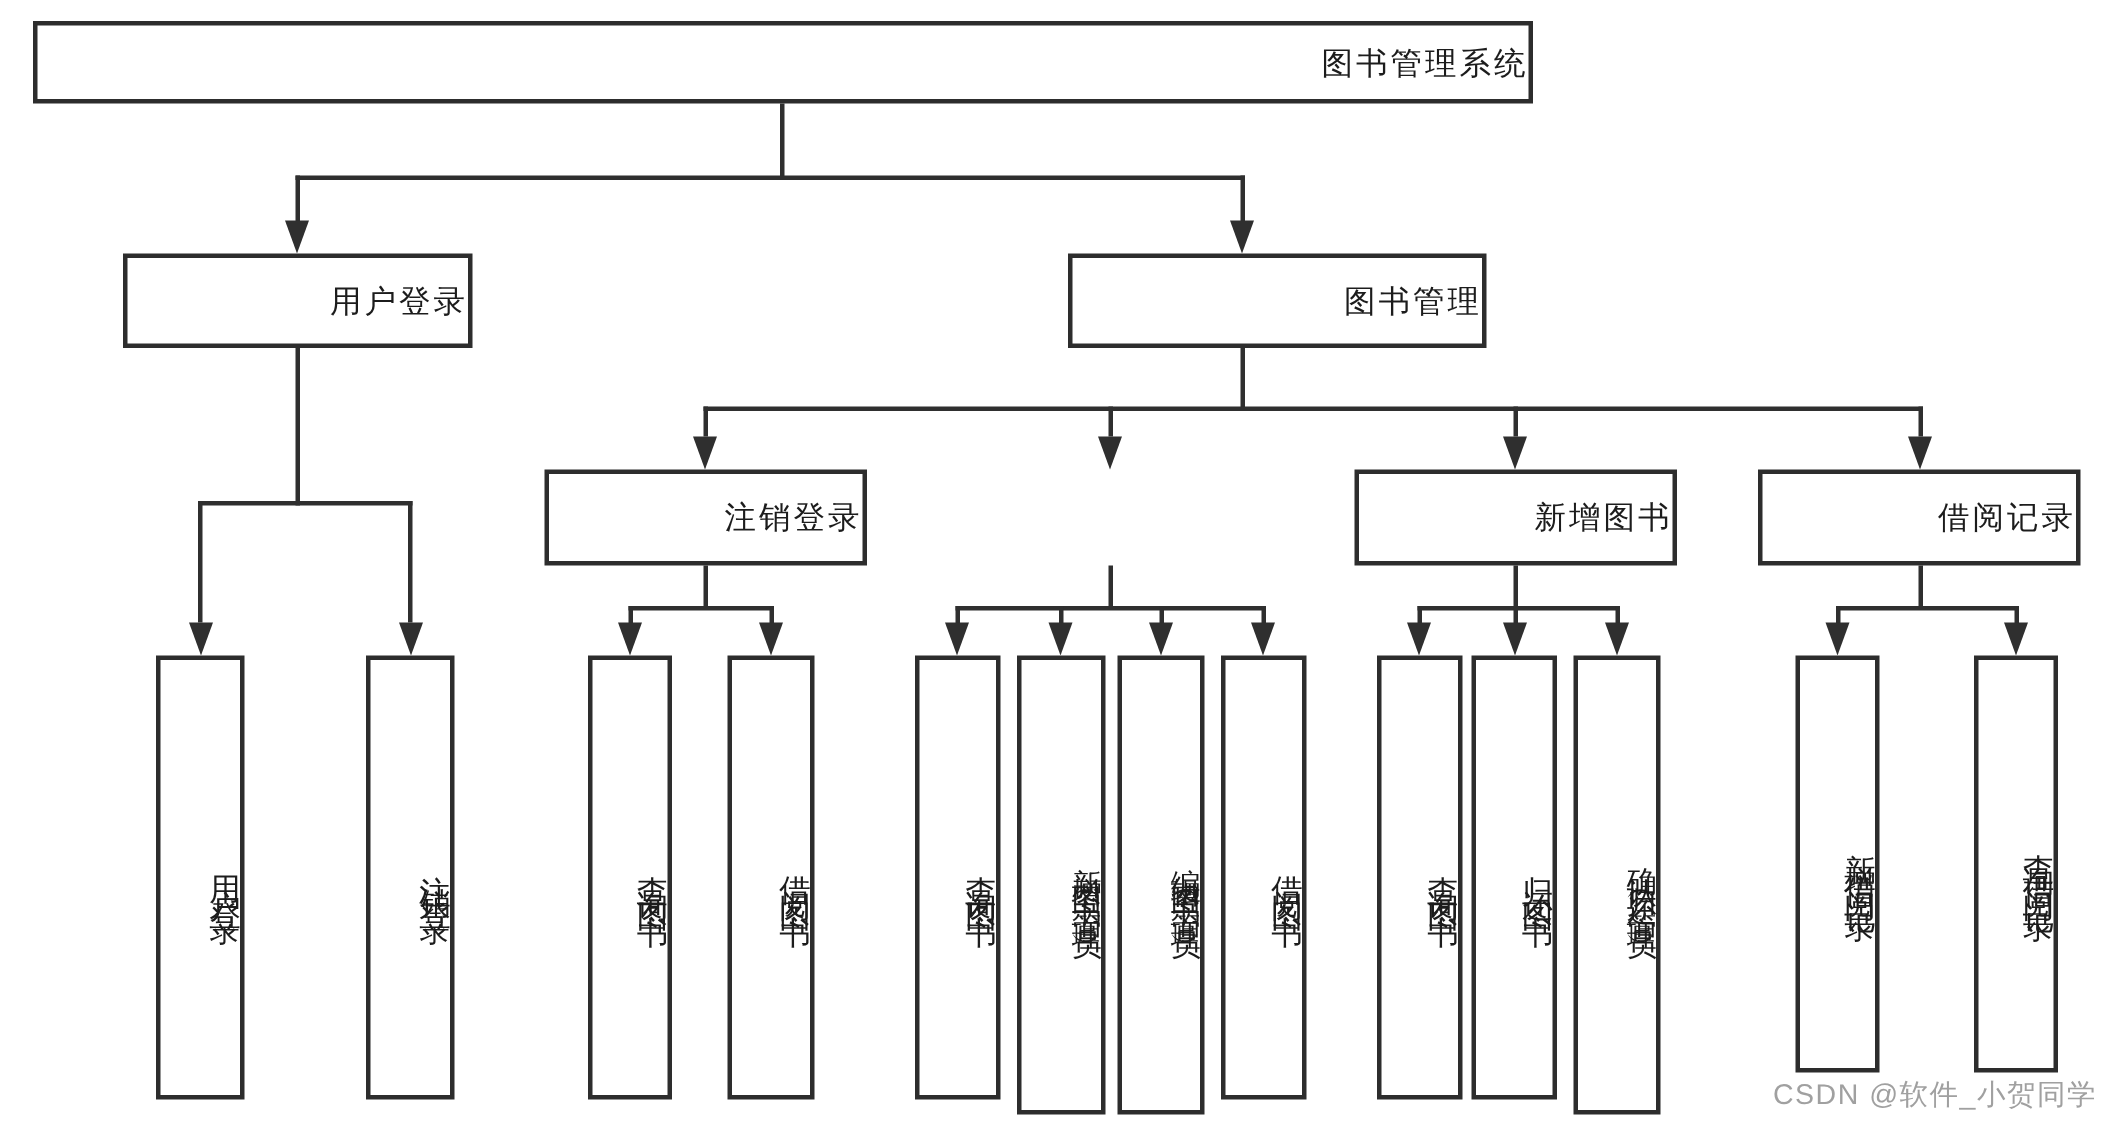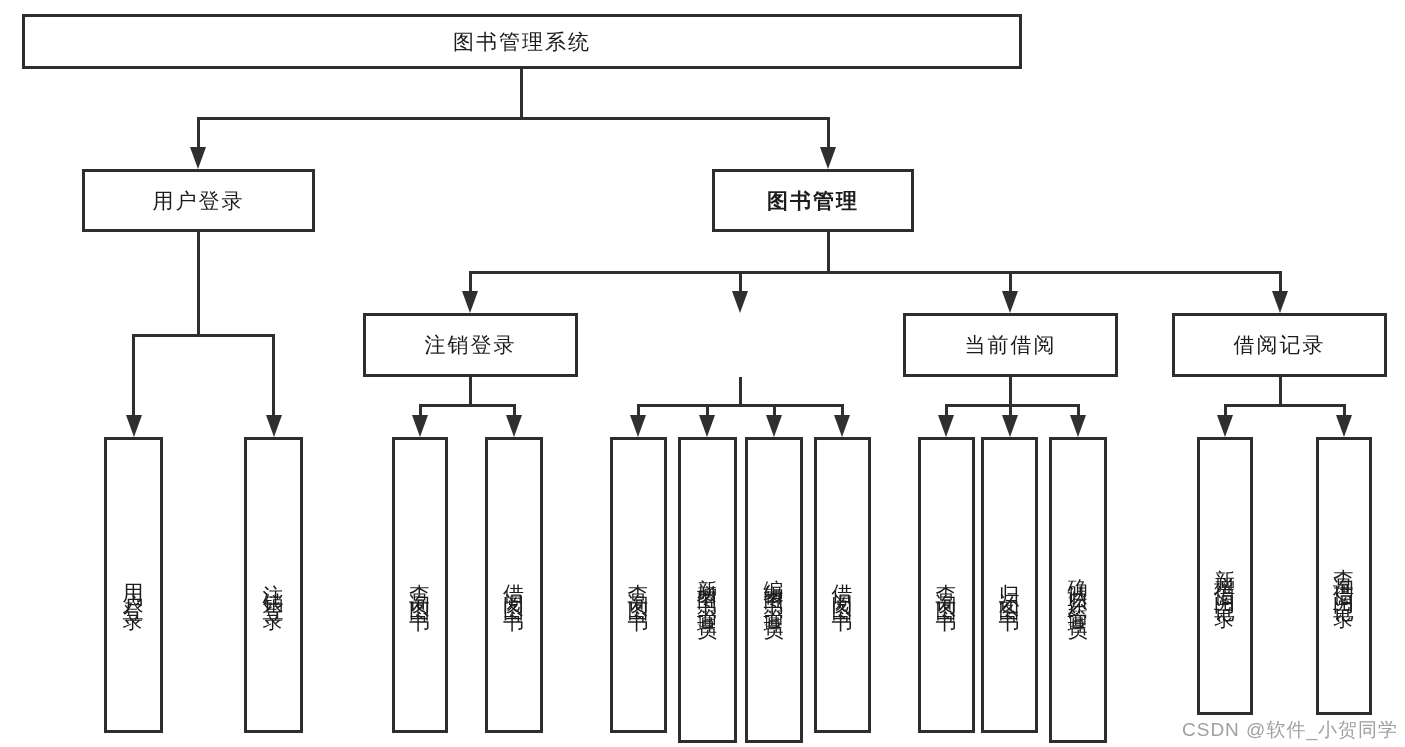--- a/index.html
+++ b/index.html
@@ -3,21 +3,21 @@
 <meta charset="utf-8">
 <style>
   html,body { margin:0; padding:0; background:#ffffff; }
   #stage {
     position:relative; width:1405px; height:747px; background:#ffffff;
     font-family:"Liberation Sans","DejaVu Sans",sans-serif; overflow:hidden;
   }
   .box {
     position:absolute; box-sizing:border-box;
     border:3px solid #2d2d2d; background:#ffffff;
-    display:flex; align-items:center; justify-content:center;
+    display:flex; align-items:center; justify-content:flex-end;
     color:#1c1c1c;
   }
   .hlabel { font-size:21px; letter-spacing:2px; white-space:nowrap; }
   .vlabel {
     writing-mode:vertical-rl; text-orientation:mixed;
     font-size:21px; letter-spacing:9px; line-height:1;
   }
   .vlabel.tight { font-size:20px; letter-spacing:6px; }
   .vlabel.mid   { letter-spacing:8px; }
   .line { position:absolute; background:#2f2f2f; }
@@ -43,21 +43,21 @@
   <div class="line" style="left:520px;top:69px;width:3px;height:49px;"></div>
   <div class="line" style="left:197px;top:117px;width:633px;height:3px;"></div>
   <div class="line" style="left:197px;top:117px;width:3px;height:31px;"></div>
   <div class="arrow" style="left:190px;top:147px;"></div>
   <div class="line" style="left:827px;top:117px;width:3px;height:31px;"></div>
   <div class="arrow" style="left:820px;top:147px;"></div>
 
   <div class="box" style="left:82px;top:169px;width:233px;height:63px;">
     <span class="hlabel">用户登录</span>
   </div>
-  <div class="box" style="left:712px;top:169px;width:202px;height:63px;font-weight:bold;">
+  <div class="box" style="left:712px;top:169px;width:279px;height:63px;">
     <span class="hlabel">图书管理</span>
   </div>
 
   <div class="line" style="left:197px;top:232px;width:3px;height:105px;"></div>
   <div class="line" style="left:132px;top:334px;width:143px;height:3px;"></div>
   <div class="line" style="left:132px;top:334px;width:3px;height:81px;"></div>
   <div class="arrow" style="left:126px;top:415px;"></div>
   <div class="line" style="left:272px;top:334px;width:3px;height:81px;"></div>
   <div class="arrow" style="left:266px;top:415px;"></div>
 
@@ -69,21 +69,21 @@
   <div class="arrow" style="left:732px;top:291px;"></div>
   <div class="line" style="left:1009px;top:271px;width:3px;height:20px;"></div>
   <div class="arrow" style="left:1002px;top:291px;"></div>
   <div class="line" style="left:1279px;top:271px;width:3px;height:20px;"></div>
   <div class="arrow" style="left:1272px;top:291px;"></div>
 
   <div class="box" style="left:363px;top:313px;width:215px;height:64px;">
     <span class="hlabel">注销登录</span>
   </div>
   <div class="box" style="left:903px;top:313px;width:215px;height:64px;">
-    <span class="hlabel">当前借阅</span>
+    <span class="hlabel">新增图书</span>
   </div>
   <div class="box" style="left:1172px;top:313px;width:215px;height:64px;">
     <span class="hlabel">借阅记录</span>
   </div>
 
   <div class="line" style="left:469px;top:377px;width:3px;height:29px;"></div>
   <div class="line" style="left:419px;top:404px;width:97px;height:3px;"></div>
   <div class="line" style="left:419px;top:404px;width:3px;height:13px;"></div>
   <div class="arrow" style="left:412px;top:415px;"></div>
   <div class="line" style="left:513px;top:404px;width:3px;height:13px;"></div>

